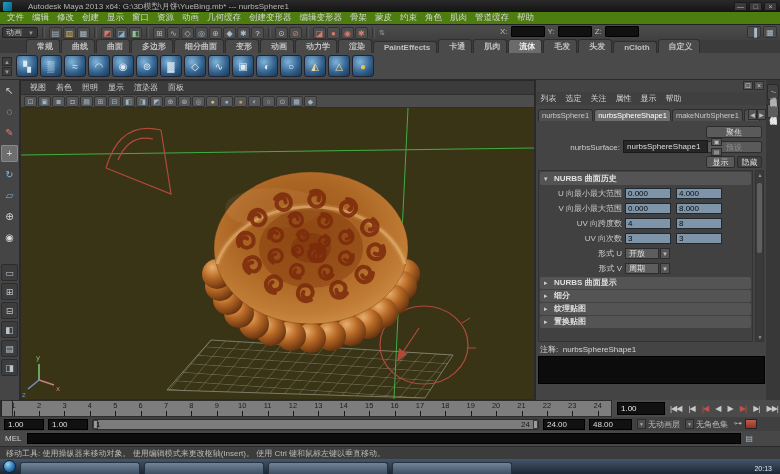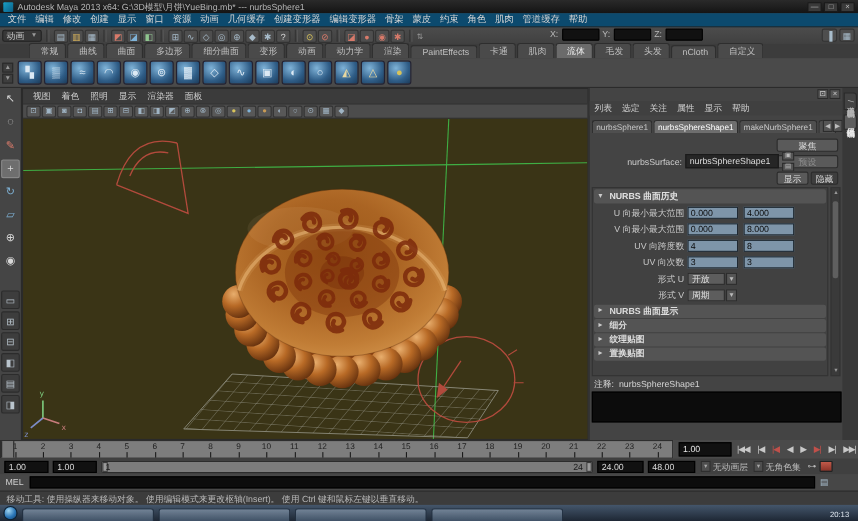--- a/index.html
+++ b/index.html
@@ -3,28 +3,28 @@
 <meta charset="utf-8">
 <style>
   * { margin:0; padding:0; box-sizing:border-box; }
   html,body { width:780px; height:474px; overflow:hidden; background:#222;
     font-family:"Liberation Sans","DejaVu Sans",sans-serif; }
   .app { position:relative; width:780px; height:474px; background:#444; }
   .band { position:absolute; left:0; width:780px; }
 
   
   .titlebar { top:0; height:12px; background:linear-gradient(#2a2a2a,#141414);
-    display:flex; align-items:center; font-size:8px; color:#b6b6b6; padding:0 3px; }
+    display:flex; align-items:center; font-size:8px; color:#b6b6b6; padding:0 3px;gap:12px; }
   .mayaicon { width:9px; height:9px; background:linear-gradient(135deg,#19a0c6,#0b5e86); margin-right:4px; border-radius:1px; }
   .wbtns { margin-left:auto; display:flex; gap:2px; }
   .wbtn { width:13px; height:9px; background:#3a3a3a; border:1px solid #1a1a1a; color:#bbb;
     font-size:7px; line-height:7px; text-align:center; border-radius:1px; }
 
   
-  .menubar { top:12px; height:13px; background:#0c4a6e; border-bottom:1px solid #222;
+  .menubar { top:12px; height:13px; background:#4d7c0f; border-bottom:1px solid #222;
     display:flex; align-items:center; padding-left:3px; }
   .menubar span { font-size:8.5px; color:#d5d5d5; padding:0 4px; white-space:nowrap; }
 
   
   .statusline { top:25px; height:15px; background:linear-gradient(#4c4c4c,#404040);
     display:flex; align-items:center; gap:2px; padding-left:2px; }
   .dropdown { display:flex; align-items:center; height:11px; background:#383838;
     border:1px solid #222; border-radius:2px; color:#ccc; font-size:8px; padding:0 3px; gap:6px; }
   .caret { font-size:6px; color:#999; }
   .sep { width:3px; height:11px; border-left:1px solid #333; border-right:1px solid #555; margin:0 2px; }
@@ -34,21 +34,21 @@
   .xyz { position:absolute; left:500px; top:1px; display:flex; align-items:center; gap:3px; }
   .xyz .lbl { color:#bbb; font-size:8px; }
   .xyz .fld { width:34px; height:11px; background:#111; border:1px solid #000; border-radius:1px; }
   .statusright { position:absolute; right:3px; top:1px; display:flex; gap:2px; }
   .statusright span { width:14px; height:12px; background:#4e4e4e; border:1px solid #333; border-radius:2px;
     color:#a8bccb; font-size:8px; line-height:11px; text-align:center; }
 
   
   .shelftabs { top:40px; height:13px; background:#3c3c3c; display:flex; align-items:flex-end; padding-left:26px; }
   .shelftabs span { font-size:8px; color:#c0c0c0; background:#4a4a4a; border:1px solid #2e2e2e; border-bottom:none;
-    padding:1px 6px 1px 10px; border-radius:3px 3px 0 0; margin-right:1px; white-space:nowrap; }
+    padding:1px 6px 1px 10px; border-radius:3px 3px 0 0; margin-right:1px; white-space:nowrap;font-weight:bold; }
   .shelftabs span.active { background:#6b6b6b; color:#f0f0f0; }
   .shelfrow { top:53px; height:27px; background:#4a4a4a; border-bottom:1px solid #2b2b2b;
     display:flex; align-items:center; gap:2px; padding-left:2px; }
   .shelfswitch { display:flex; flex-direction:column; gap:1px; margin-right:2px; }
   .shelfswitch i { width:10px; height:9px; background:#3e3e3e; border:1px solid #2a2a2a; color:#999;
     font-size:6px; line-height:8px; text-align:center; font-style:normal; }
   .shelfrow .shicon { width:22px; height:22px; border-radius:3px;
     background:radial-gradient(circle at 35% 30%,#7fb3d8,#2f5d87 60%,#1b3a58);
     border:1px solid #223; color:#dce9f4; font-size:10px; line-height:21px; text-align:center; }
 

